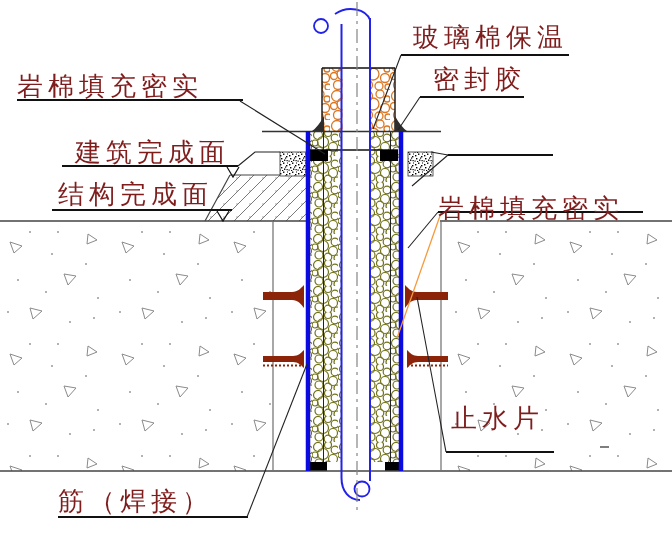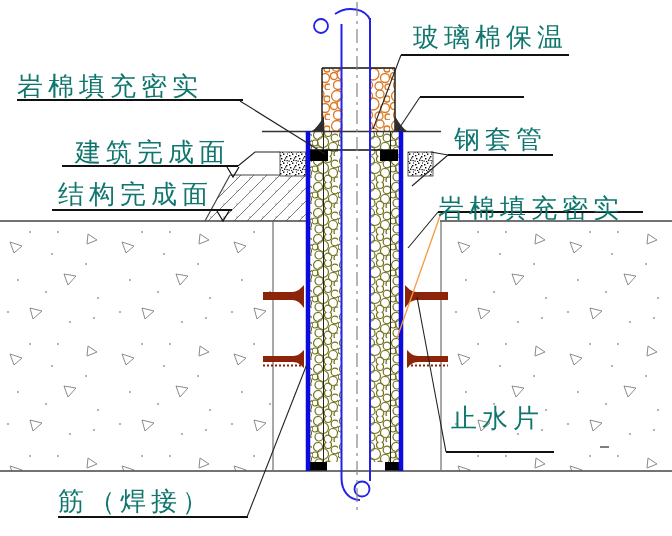--- a/index.html
+++ b/index.html
@@ -4,21 +4,21 @@
 <style>
   :root{
     --blue:#0b0bdf; --pipeblue:#2222e8; --darkred:#8b2408; --leaderorange:#f59a3d;
     --line:#3a3a3a; --gray:#6e6e6e;
   }
   html,body{margin:0;padding:0;background:#ffffff;}
   #stage{position:relative;width:672px;height:536px;background:#fff;overflow:hidden;
          font-family:"Liberation Serif","DejaVu Serif",serif;}
   #drawing{position:absolute;left:0;top:0;}
   .lbl{position:absolute;font-size:26px;line-height:28px;letter-spacing:5px;
-       color:#0f766e;white-space:nowrap;}
+       color:#7f1d1d;white-space:nowrap;}
 </style>
 </head>
 <body>
 
 <div id="stage">
 
 <svg id="drawing" width="672" height="536" viewBox="0 0 672 536">
   <defs>
     <pattern id="pebbleOrange" width="30" height="30" patternUnits="userSpaceOnUse">
       <rect width="30" height="30" fill="#fff"></rect>
@@ -176,17 +176,17 @@
   <line x1="441" y1="213" x2="397" y2="338" style="stroke:var(--leaderorange)" stroke-width="1.3"></line>
 
   <line x1="600" y1="447" x2="609" y2="447" stroke="#555" stroke-width="1.5"></line>
 </svg>
 
 <div class="lbl" style="left:17px;top:73px;">岩棉填充密实</div>
 <div class="lbl" style="left:58px;top:181px;">结构完成面</div>
 <div class="lbl" style="left:75px;top:139px;">建筑完成面</div>
 <div class="lbl" style="left:58px;top:481px;margin-top:7px;">筋（焊接）</div>
 <div class="lbl" style="left:413px;top:24px;">玻璃棉保温</div>
-<div class="lbl" style="left:454px;top:126px;">钢套管</div>
+<div class="lbl" style="left:433px;top:66px;">密封胶</div>
 <div class="lbl" style="left:438px;top:195px;">岩棉填充密实</div>
 <div class="lbl" style="left:451px;top:405px;">止水片</div>
 
 </div>
 
 </body></html>

